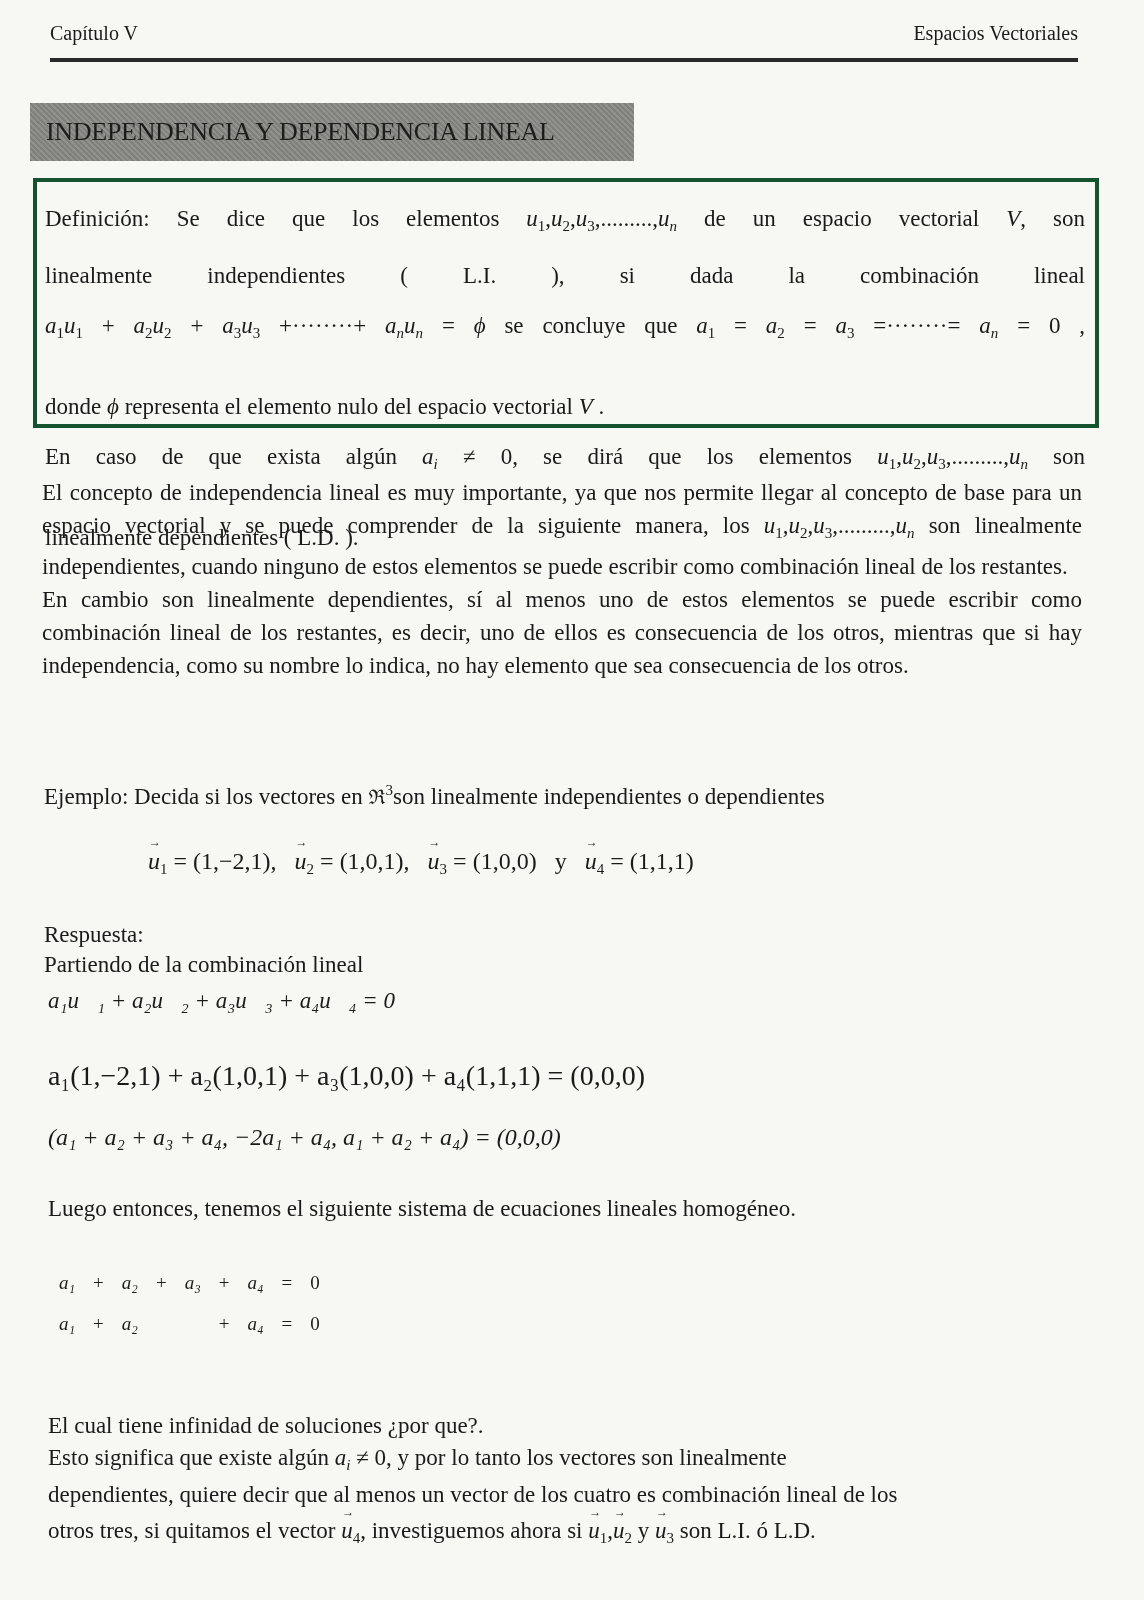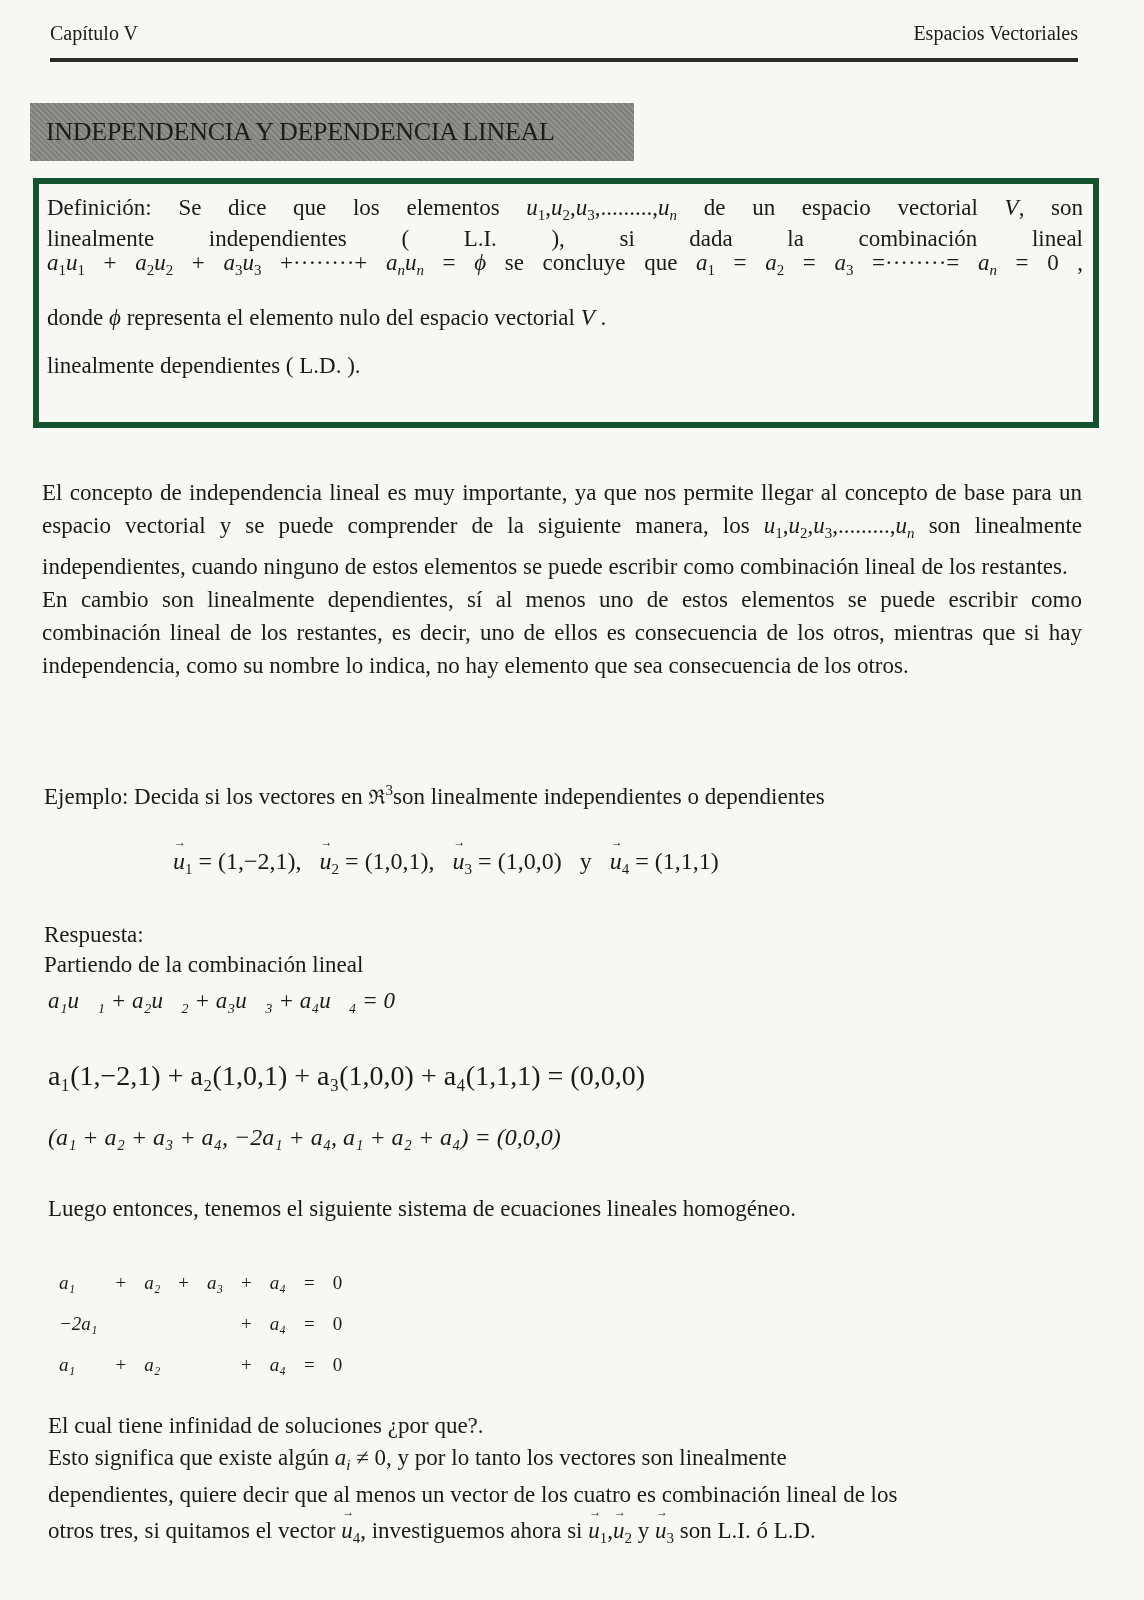--- a/index.html
+++ b/index.html
@@ -6,22 +6,22 @@
   body{width:1144px;height:1600px;background:#f7f7f4;position:relative;overflow:hidden;
        font-family:"Liberation Serif","DejaVu Serif",serif;color:#1a1a1a;}
   .abs{position:absolute;}
   .hdr{top:22px;font-size:20px;}
   .hdr-left{left:50px;}
   .hdr-right{right:66px;text-align:center;}
   .hdr-rule{left:50px;top:58px;width:1028px;height:4px;background:#2a2a2a;}
   .banner{left:30px;top:103px;width:604px;height:58px;background:#8a8a86;
           background-image:repeating-linear-gradient(45deg,rgba(0,0,0,.08) 0 2px,rgba(255,255,255,.06) 2px 4px);
           color:#1c1c1c;font-size:26px;line-height:58px;padding-left:16px;box-sizing:border-box;letter-spacing:-.3px;}
-  .defbox{left:33px;top:178px;width:1066px;height:250px;border:6px solid #14532d;box-sizing:border-box;
-          padding:12px 10px 0 8px;font-size:23px;line-height:24px;}
+  .defbox{left:33px;top:178px;width:1066px;height:250px;border:4px solid #14532d;box-sizing:border-box;
+          padding:12px 10px 0 8px;font-size:23px;line-height:50px;}
   .defbox p{margin:0;text-align:justify;text-align-last:justify;}
   .defbox p.last{text-align-last:left;margin-top:24px;}
   i.m{font-style:italic;}
   sub{font-size:15px;vertical-align:-5px;}
   sup{font-size:15px;}
   .para{left:42px;width:1040px;font-size:23px;line-height:33px;}
   .para p{margin:0;text-align:justify;}
   .line{font-size:23px;white-space:nowrap;}
   .vec{position:relative;display:inline-block;font-style:italic;}
   .vec::before{content:"\2192";position:absolute;top:-13px;left:1px;font-size:12px;font-style:normal;}
@@ -37,31 +37,32 @@
 <div class="abs hdr hdr-right">Espacios Vectoriales</div>
 <div class="abs hdr-rule"></div>
 
 <div class="abs banner">INDEPENDENCIA Y DEPENDENCIA LINEAL</div>
 
 <div class="abs defbox">
   <p><span>Definición: Se dice que los elementos </span><i class="m">u</i><sub>1</sub>,<i class="m">u</i><sub>2</sub>,<i class="m">u</i><sub>3</sub>,.........,<i class="m">u<sub>n</sub></i><span> de un espacio vectorial </span><i class="m">V</i><span>, son</span></p>
   <p>linealmente independientes ( L.I. ), si dada la combinación lineal</p>
   <p><i class="m">a</i><sub>1</sub><i class="m">u</i><sub>1</sub> + <i class="m">a</i><sub>2</sub><i class="m">u</i><sub>2</sub> + <i class="m">a</i><sub>3</sub><i class="m">u</i><sub>3</sub> +········+ <i class="m">a<sub>n</sub>u<sub>n</sub></i> = <i class="m">ϕ</i><span> se concluye que </span><i class="m">a</i><sub>1</sub> = <i class="m">a</i><sub>2</sub> = <i class="m">a</i><sub>3</sub> =········= <i class="m">a<sub>n</sub></i> = 0 ,</p>
   <p class="last"><span>donde </span><i class="m">ϕ</i><span> representa el elemento nulo del espacio vectorial </span><i class="m">V</i> .</p>
+  <p><span>En caso de que exista algún </span><i class="m">a<sub>i</sub></i> ≠ 0<span>, se dirá que los elementos </span><i class="m">u</i><sub>1</sub>,<i class="m">u</i><sub>2</sub>,<i class="m">u</i><sub>3</sub>,.........,<i class="m">u<sub>n</sub></i><span> son</span></p>
   <p class="last">linealmente dependientes ( L.D. ).</p>
 </div>
 
 <div class="abs para" style="top:476px;">
   <p><span>El concepto de independencia lineal es muy importante, ya que nos permite llegar al concepto de base para un espacio vectorial y se puede comprender de la siguiente manera, los </span><i class="m">u</i><sub>1</sub>,<i class="m">u</i><sub>2</sub>,<i class="m">u</i><sub>3</sub>,.........,<i class="m">u<sub>n</sub></i><span> son linealmente independientes, cuando ninguno de estos elementos se puede escribir como combinación lineal de los restantes.</span></p>
   <p>En cambio son linealmente dependientes, sí al menos uno de estos elementos se puede escribir como combinación lineal de los restantes, es decir, uno de ellos es consecuencia de los otros, mientras que si hay independencia, como su nombre lo indica, no hay elemento que sea consecuencia de los otros.</p>
 </div>
 
 <div class="abs line" style="left:44px;top:782px;"><span>Ejemplo: Decida si los vectores en </span><span style="font-family:'DejaVu Serif',serif;font-size:20px;">ℜ</span><sup>3</sup><span>son linealmente independientes o dependientes</span></div>
 
-<div class="abs line" style="left:148px;top:848px;font-size:24px;margin-left:25px;">
+<div class="abs line" style="left:148px;top:848px;font-size:24px;">
   <span class="vec">u</span><sub>1</sub> = <span>(1,−2,1),</span>&nbsp;&nbsp;
   <span class="vec">u</span><sub>2</sub> = <span>(1,0,1),</span>&nbsp;&nbsp;
   <span class="vec">u</span><sub>3</sub> = <span>(1,0,0)</span>&nbsp;&nbsp;
   <span>y</span>&nbsp;&nbsp;
   <span class="vec">u</span><sub>4</sub> = <span>(1,1,1)</span>
 </div>
 
 <div class="abs line" style="left:44px;top:922px;">Respuesta:</div>
 <div class="abs line" style="left:44px;top:952px;">Partiendo de la combinación lineal</div>
 <div class="abs line" style="left:48px;top:988px;font-style:italic;">a₁u⃗₁ + a₂u⃗₂ + a₃u⃗₃ + a₄u⃗₄ = 0⃗</div>
@@ -77,31 +78,20 @@
           <td class="op">+</td>
           <td>a₂</td>
           <td class="op">+</td>
           <td>a₃</td>
           <td class="op">+</td>
           <td>a₄</td>
           <td class="op">=</td>
           <td class="op">0</td>
     </tr>
     <tr>
-      <td>−2a₁</td>
-          <td class="op"></td>
-          <td></td>
-          <td class="op"></td>
-          <td></td>
-          <td class="op">+</td>
-          <td>a₄</td>
-          <td class="op">=</td>
-          <td class="op">0</td>
-    </tr>
-    <tr>
       <td>a₁</td>
           <td class="op">+</td>
           <td>a₂</td>
           <td class="op"></td>
           <td></td>
           <td class="op">+</td>
           <td>a₄</td>
           <td class="op">=</td>
           <td class="op">0</td>
     </tr>

